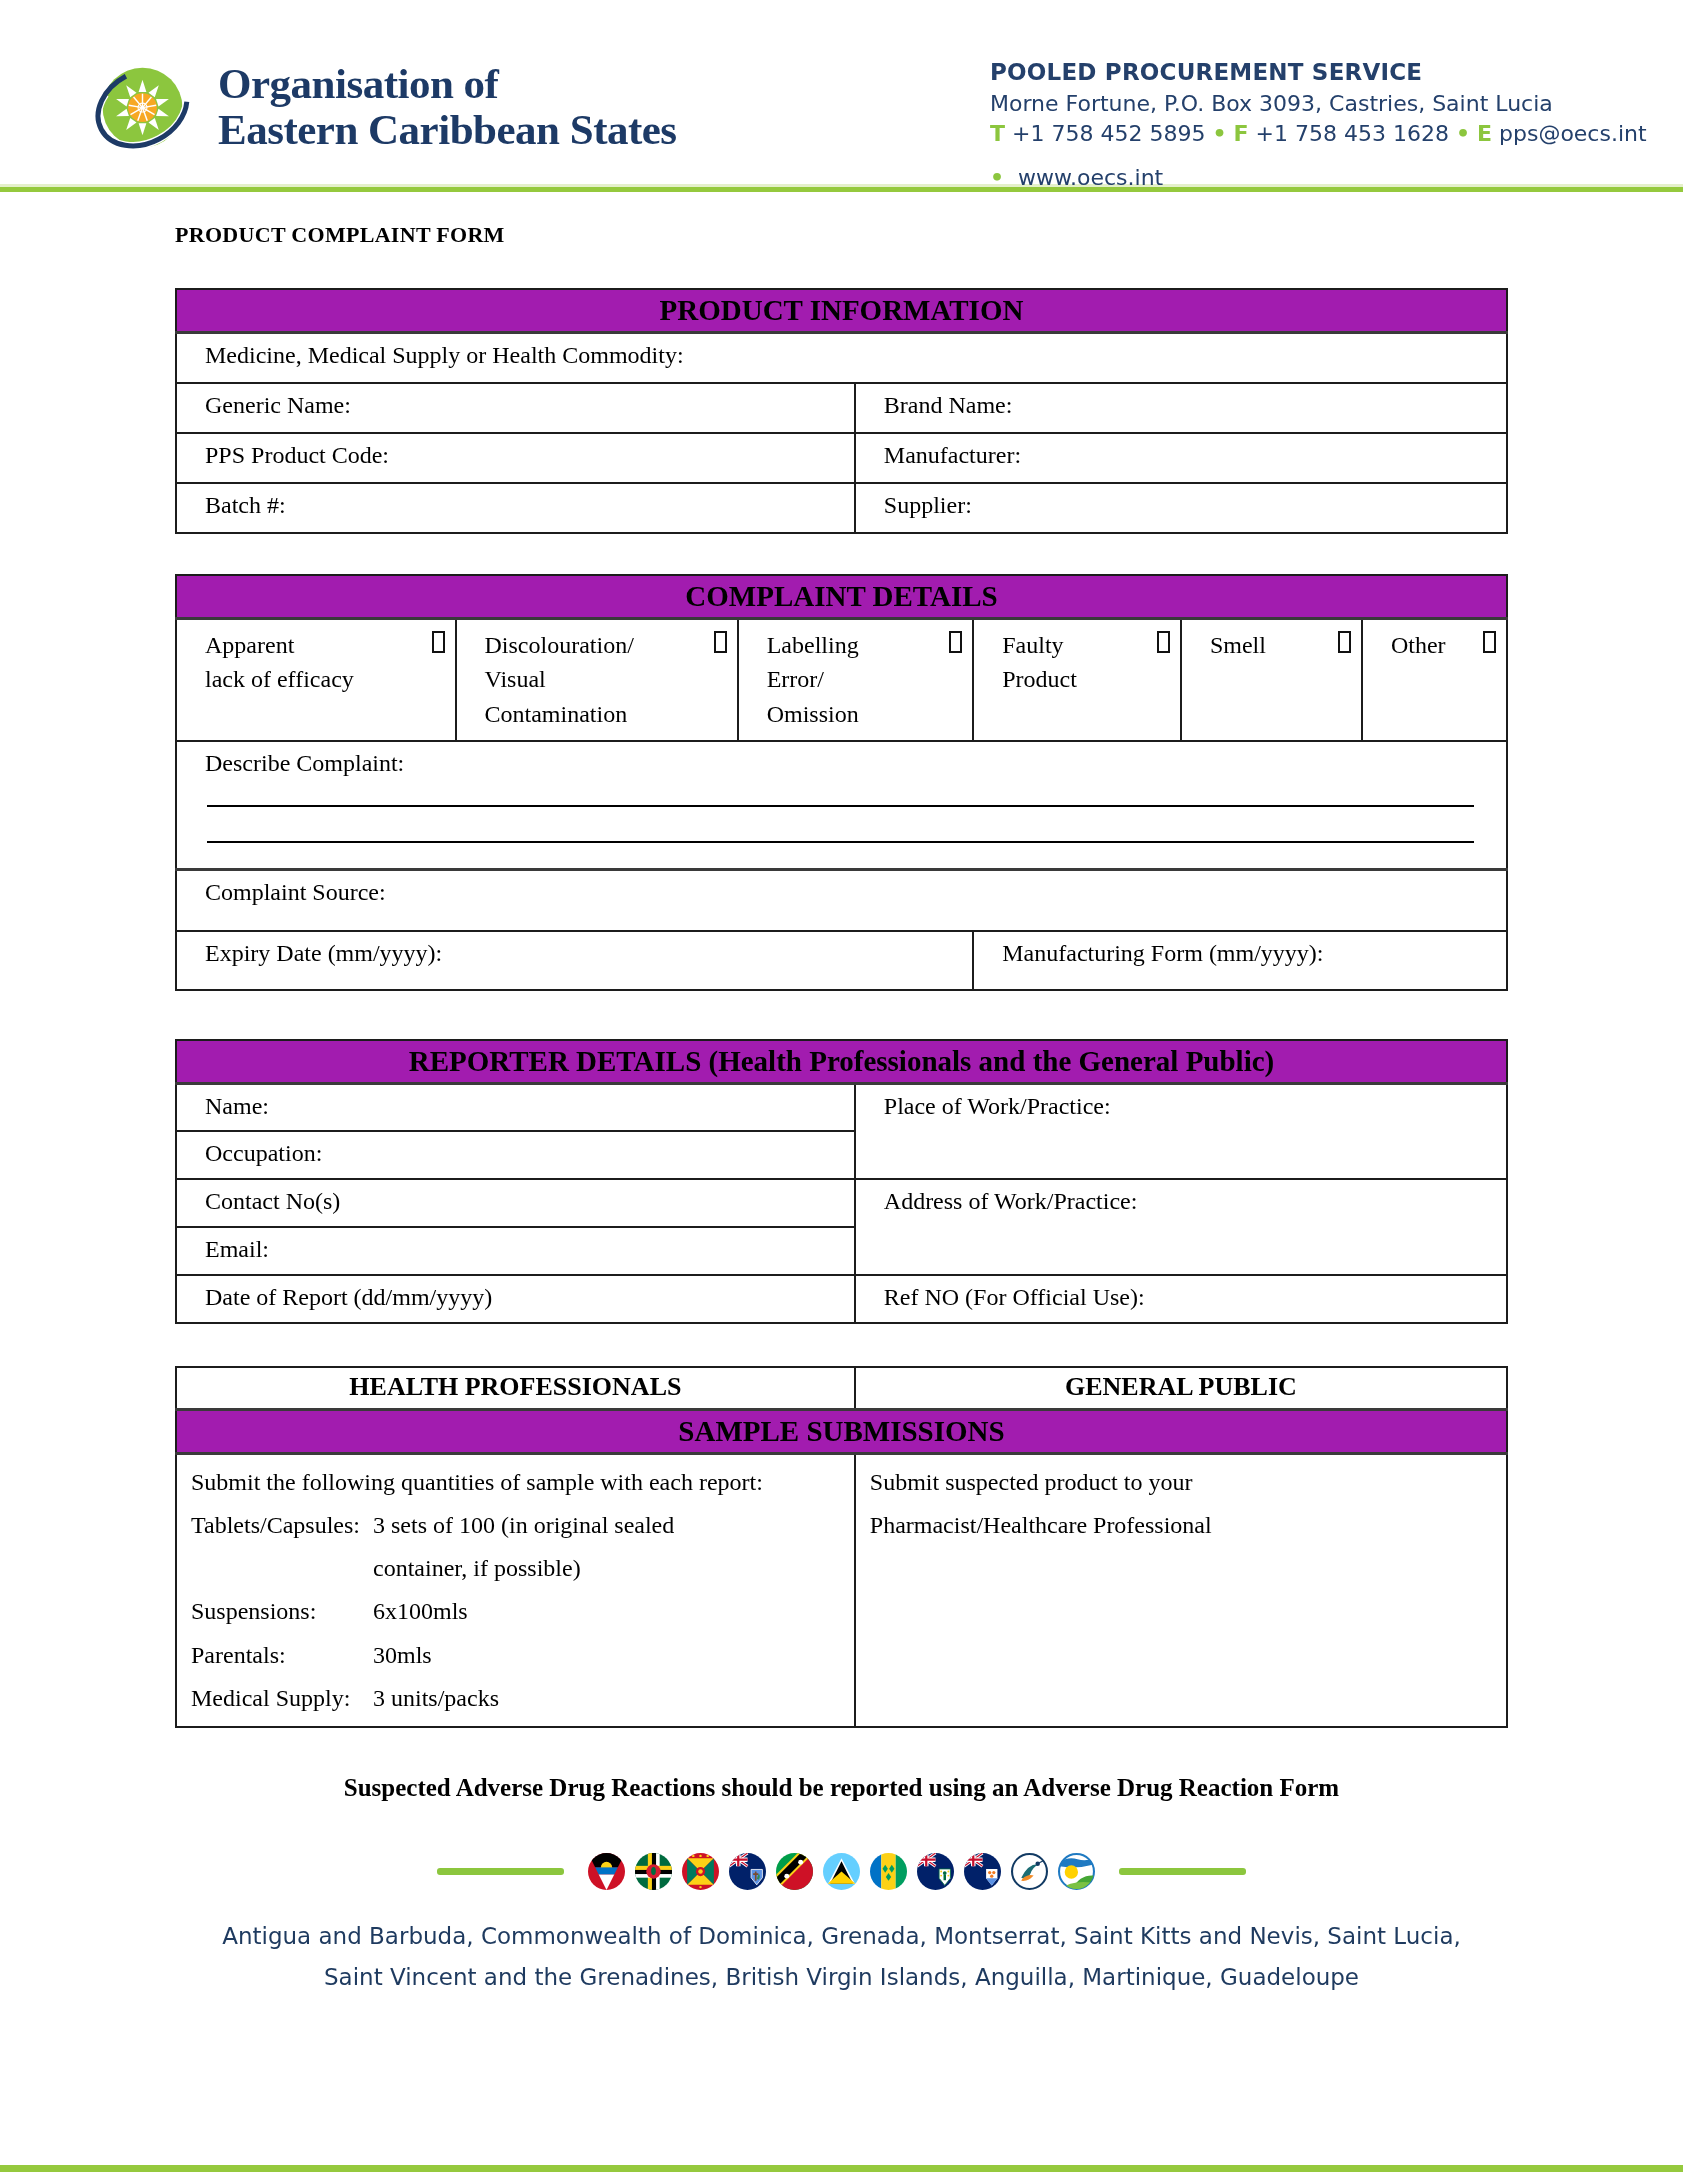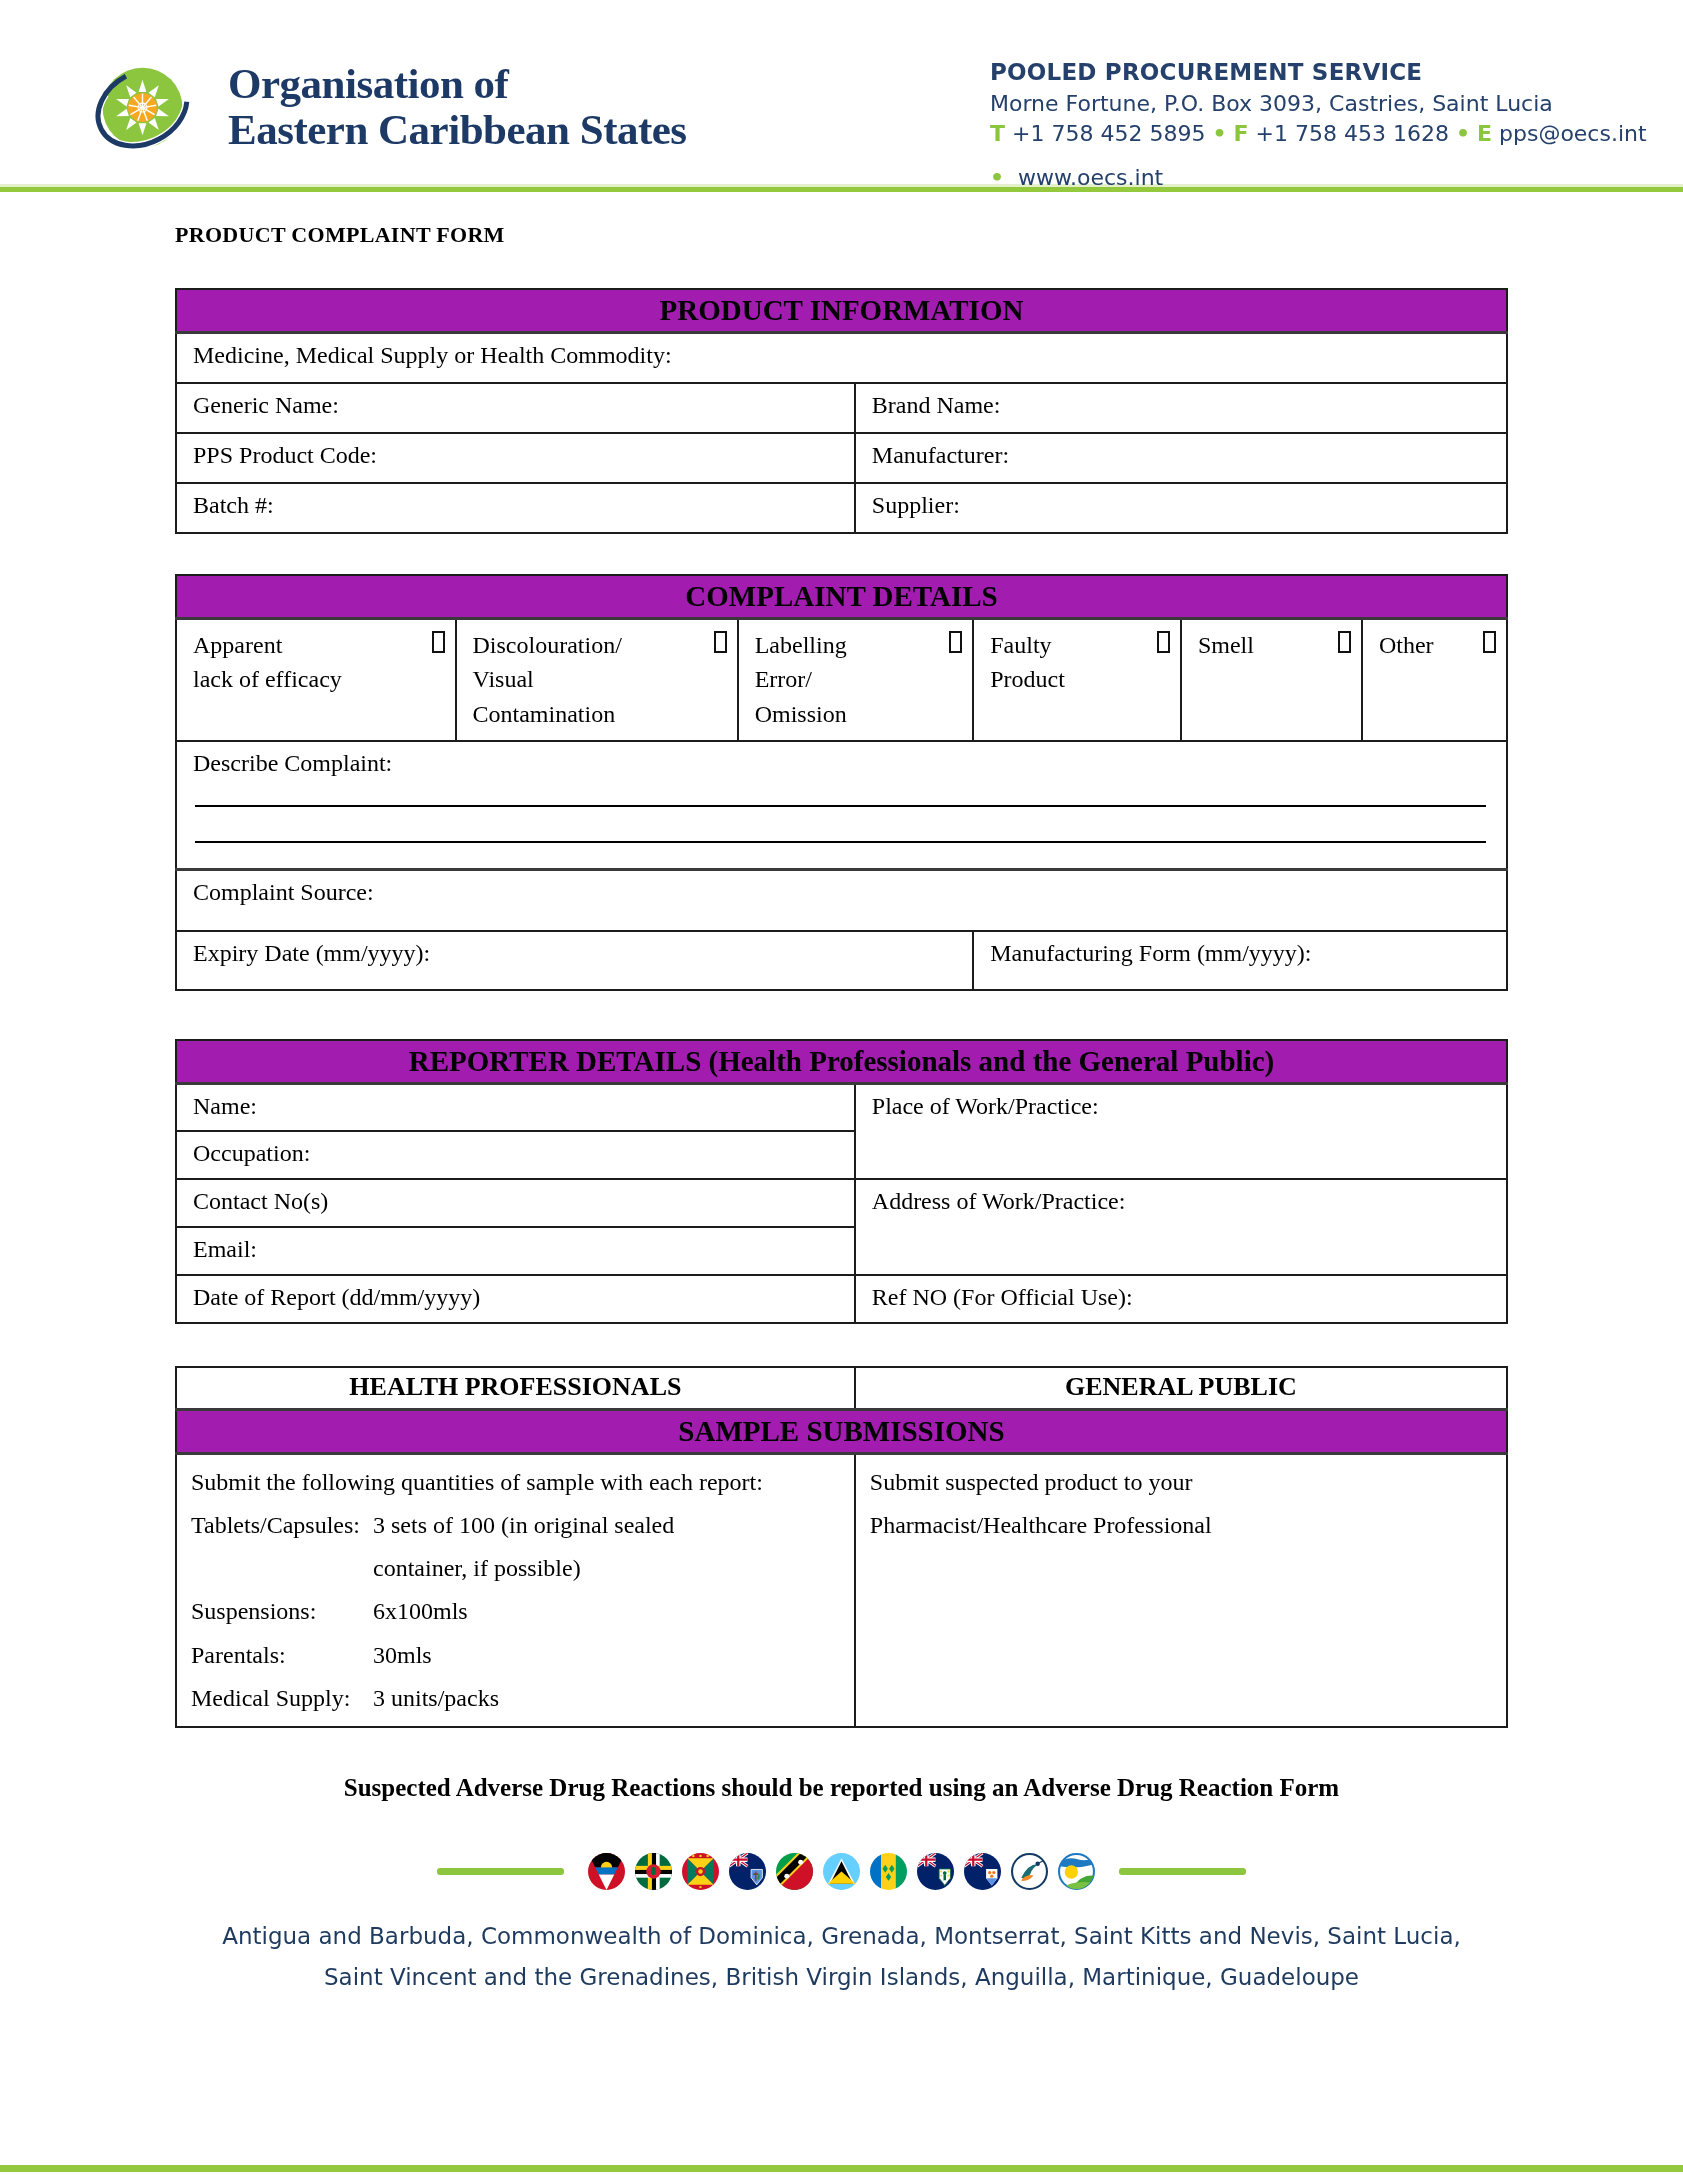--- a/index.html
+++ b/index.html
@@ -4,38 +4,38 @@
 <style>
   * { margin:0; padding:0; box-sizing:border-box; }
   html,body { background:#ffffff; }
   body {
     width:1683px; height:2178px; position:relative; overflow:hidden;
     font-family:"Liberation Serif", serif; color:#000;
   }
   
   .page-header { display:flex; justify-content:space-between; align-items:flex-start;
     padding:51px 99px 0 87px; height:180px; }
-  .brand { display:flex; align-items:center; gap:30px; }
+  .brand { display:flex; align-items:center; gap:20px; }
   .brand svg { display:block; }
   .org-name { font-family:"Liberation Serif", serif; font-weight:bold; color:#1d3a66;
     font-size:43px; line-height:1.07; letter-spacing:-0.5px; }
   .contact { font-family:"DejaVu Sans", sans-serif; color:#24406b; font-size:22px;
     line-height:1.38; width:594px; padding-top:6px; }
   .contact .svc { font-weight:bold; font-size:23px; letter-spacing:0.2px; }
   .contact .green { color:#8cc63e; font-weight:bold; }
   .contact .row { white-space:nowrap; }
   .contact .web-row { margin-top:14px; }
   .green-rule { height:8px; background:#95c93d; border-top:3px solid #e4f0ca; margin-top:4px; }
   
   .content { width:1333px; margin:0 auto; }
   .form-title { text-align:left; font-weight:bold; font-size:22px; margin-top:30px; letter-spacing:0.3px; }
   .instructions { font-weight:bold; font-size:24px; line-height:1.55; margin-top:40px; }
   table { width:100%; border-collapse:collapse; table-layout:fixed; font-size:24px; }
   td, th { border:2px solid #1c1c1c; vertical-align:top; text-align:left;
-    font-weight:normal; padding:8px 16px; }
+    font-weight:normal; padding:8px 28px; }
   th.section-head { background:#a21caf; text-align:center; font-weight:bold; font-size:29px;
     padding:4px 8px; height:40px; border-bottom:3px solid #3a3a3a; }
   .t-product { margin-top:40px; }
   .t-product td { height:50px; }
   .t-complaint { margin-top:40px; }
   .cb-cell { position:relative; height:111px; padding-right:42px; white-space:pre-line; line-height:1.45; }
   .checkbox { position:absolute; top:11px; right:10px; width:13px; height:22px;
     border:2px solid #111; background:#fff; }
   .describe-cell { height:129px; border-bottom:3px solid #3a3a3a; }
   .wline { border-bottom:2px solid #000; height:1px; margin:34px 4px 0 2px; }

